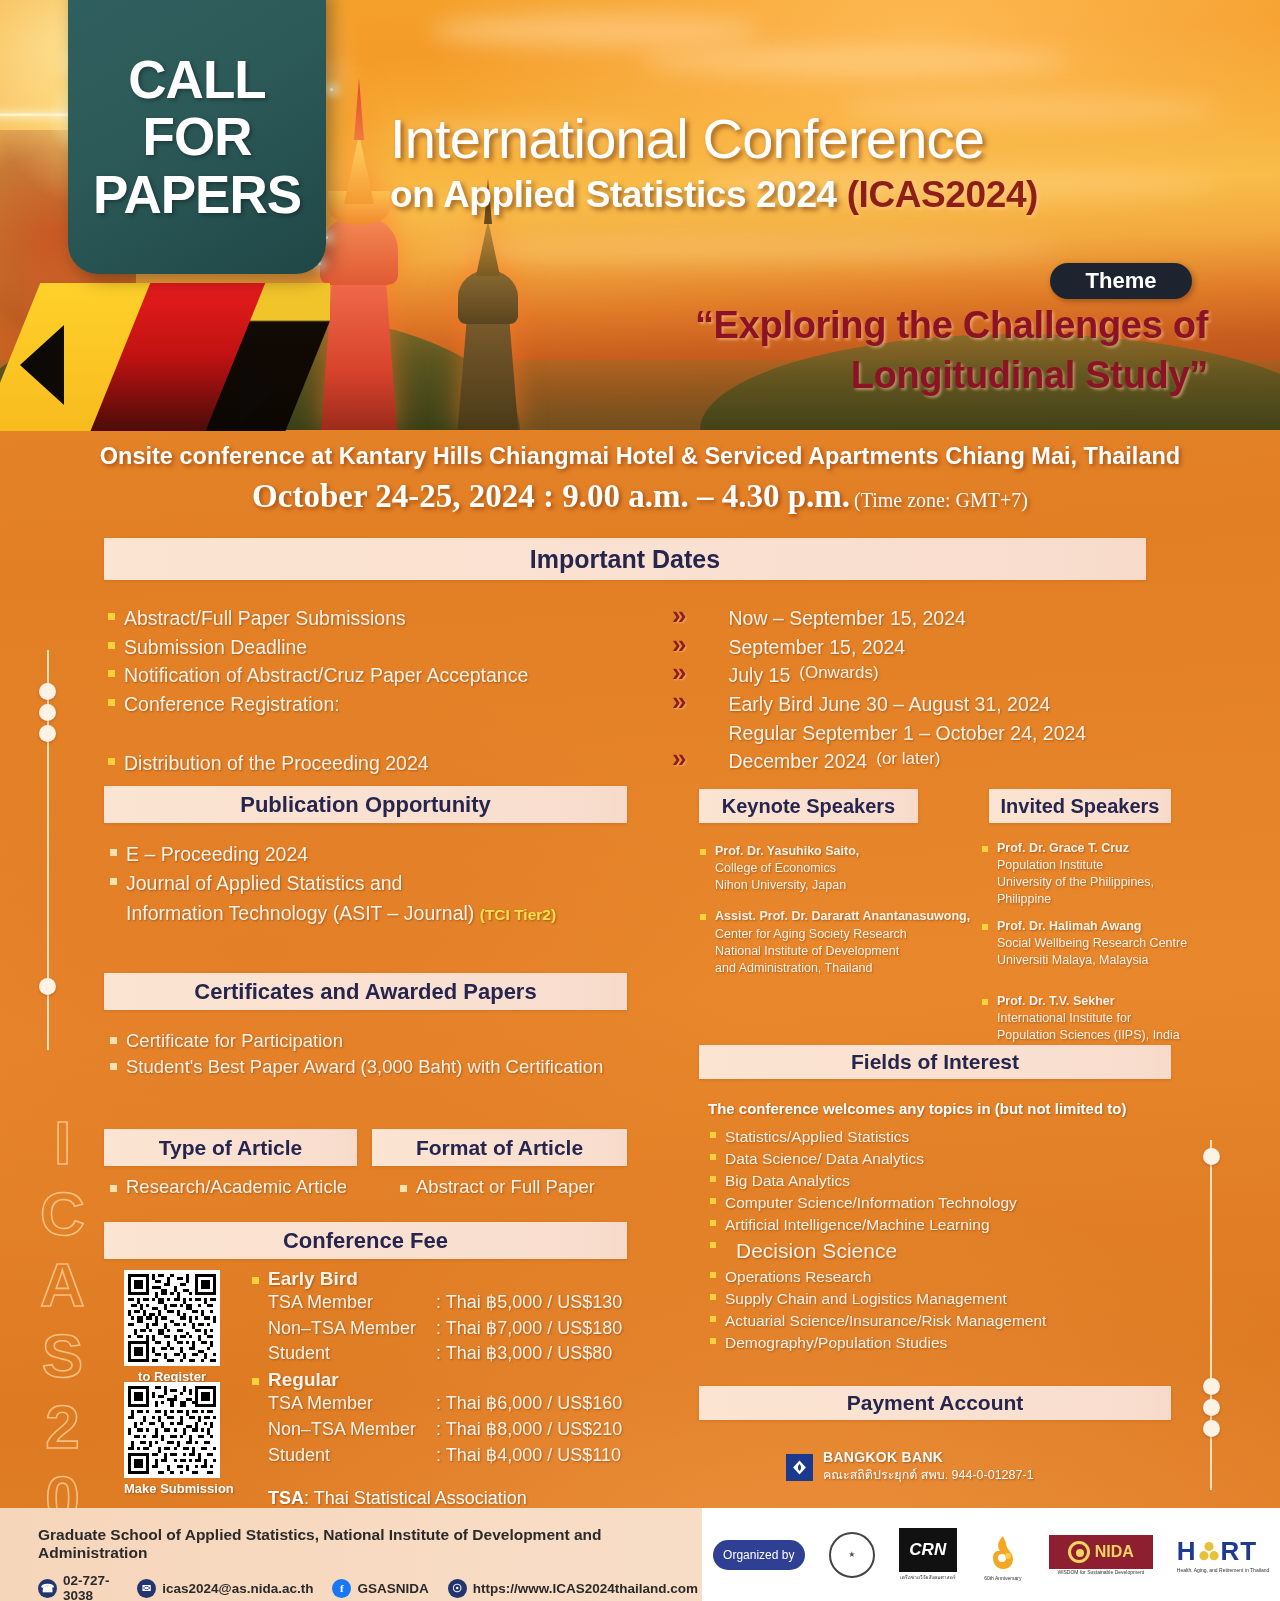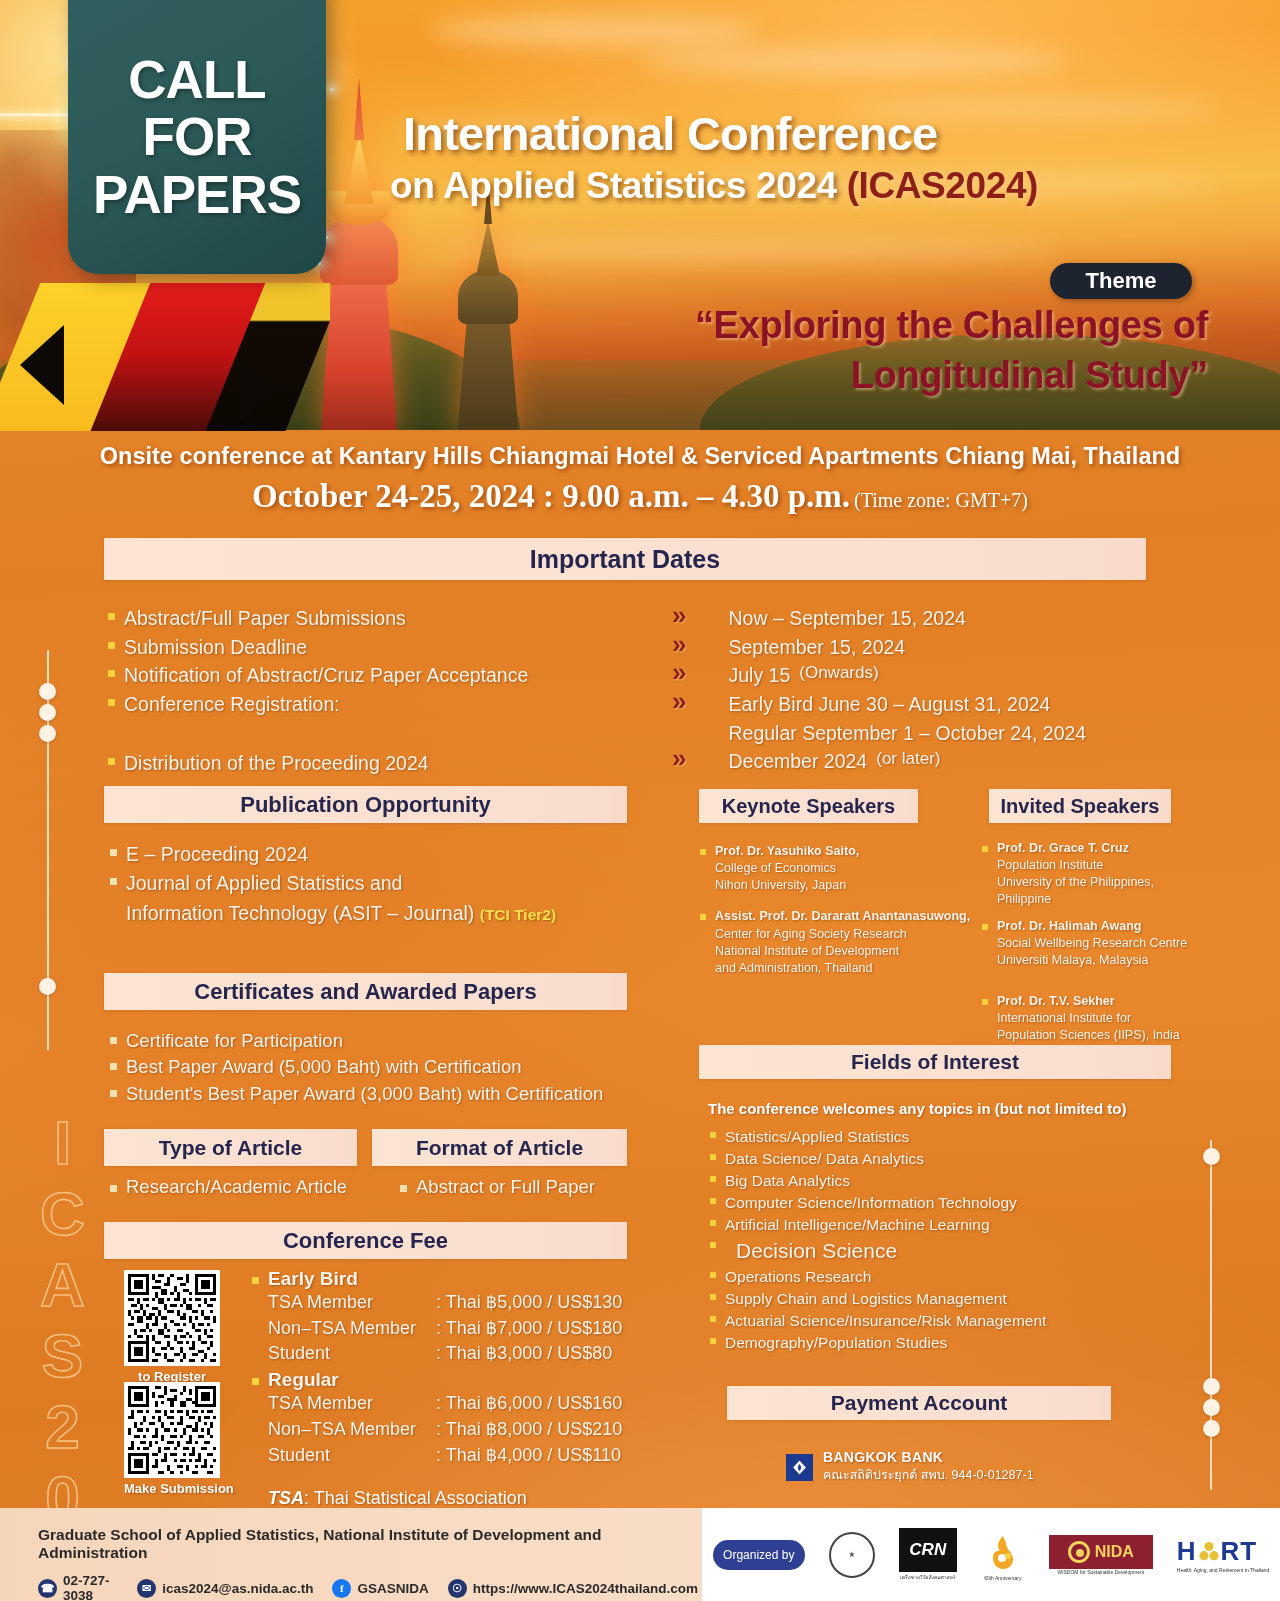--- a/index.html
+++ b/index.html
@@ -99,22 +99,22 @@
   
   .cfp{position:absolute;left:68px;top:-14px;width:258px;height:288px;border-radius:0 0 30px 30px;
     background:linear-gradient(150deg,#2f5f5e 0%,#2c5a59 45%,#1f4746 100%);
     box-shadow:6px 6px 18px rgba(0,0,0,.35);
     display:flex;flex-direction:column;align-items:center;justify-content:center;gap:2px;padding-top:14px;}
   .cfp span{color:#fff;font-weight:bold;font-size:53px;line-height:1.05;letter-spacing:-1px;
     text-shadow:2px 2px 4px rgba(0,0,0,.35);}
 
   
   .title-wrap{position:absolute;left:390px;top:110px;width:830px;}
-  .t1{font-size:47px;font-weight:bold;color:#fff;letter-spacing:-.8px;line-height:1.02;
-    text-shadow:3px 3px 5px rgba(90,30,0,.55);margin-left:13px;}
+  .t1{font-size:56px;font-weight:normal;color:#fff;letter-spacing:-.8px;line-height:1.02;
+    text-shadow:3px 3px 5px rgba(90,30,0,.55);}
   .t2{font-size:37px;font-weight:bold;color:#fff;letter-spacing:-.4px;margin-top:7px;
     text-shadow:3px 3px 5px rgba(90,30,0,.55);}
   .t2 .icas{color:#8e1f18;text-shadow:2px 2px 4px rgba(255,210,150,.55);}
 
   .theme-pill{position:absolute;left:1050px;top:263px;width:142px;height:36px;border-radius:18px;
     background:#1d2430;color:#fff;font-weight:bold;font-size:22px;
     display:flex;align-items:center;justify-content:center;box-shadow:2px 2px 6px rgba(0,0,0,.3);}
 
   .theme-text{position:absolute;right:72px;top:300px;width:780px;text-align:right;
     font-size:38px;font-weight:bold;line-height:1.32;color:#8c1226;
@@ -349,24 +349,20 @@
         <span class="sq pale"></span>
         <span><span style="display:block;">Journal of Applied Statistics and</span><span>Information Technology (ASIT – Journal) </span><span style="color:#ffe14d;font-weight:bold;font-size:15.5px;">(TCI Tier2)</span></span>
       </div>
   </div>
 
   <div class="sect" style="left:104px;top:973px;width:523px;height:37px;font-size:22px;">Certificates and Awarded Papers</div>
   <div class="lst" style="left:110px;top:1028px;width:570px;">
     <div class="li" style="font-size:18.5px;line-height:1.42;">
         <span class="sq pale"></span>
         <span>Certificate for Participation</span>
-      </div>
-    <div class="li" style="font-size:18.5px;line-height:1.42;">
-        <span class="sq pale"></span>
-        <span>Best Paper Award (5,000 Baht) with Certification</span>
       </div>
     <div class="li" style="font-size:18.5px;line-height:1.42;">
         <span class="sq pale"></span>
         <span>Student's Best Paper Award (3,000 Baht) with Certification</span>
       </div>
   </div>
 
   <div class="sect" style="left:104px;top:1129px;width:253px;height:37px;font-size:21px;">Type of Article</div>
   <div class="sect" style="left:372px;top:1129px;width:255px;height:37px;font-size:21px;">Format of Article</div>
   <div class="lst" style="left:110px;top:1176px;width:260px;">
@@ -694,21 +690,21 @@
     <div style="display:flex;margin-left:16px;font-size:18px;line-height:1.43;color:#fdf3e8;text-shadow:1px 1px 2px rgba(130,55,10,.55);">
       <div style="width:168px;">Non–TSA Member</div>
       <div>: Thai ฿8,000 / US$210</div>
     </div>
     <div style="display:flex;margin-left:16px;font-size:18px;line-height:1.43;color:#fdf3e8;text-shadow:1px 1px 2px rgba(130,55,10,.55);">
       <div style="width:168px;">Student</div>
       <div>: Thai ฿4,000 / US$110</div>
     </div>
 
     <div style="margin-left:16px;margin-top:20px;font-size:18px;color:#fff;text-shadow:1px 1px 2px rgba(130,55,10,.55);">
-      <span style="font-weight:bold;font-style:italic;">TSA</span><span>: Thai Statistical Association</span>
+      <span style="font-weight:bold;">TSA</span><span>: Thai Statistical Association</span>
     </div>
   </div>
 
   <div class="sect" style="left:699px;top:789px;width:219px;height:34px;font-size:20px;">Keynote Speakers</div>
   <div class="lst" style="left:700px;top:843px;width:290px;">
     <div class="li" style="font-size:12.5px;line-height:1.37;">
       <span class="sq" style="width:6px;height:6px;margin-top:6px;"></span>
       <span>
         <span style="display:block;font-weight:bold;">Prof. Dr. Yasuhiko Saito,</span>
         <span style="display:block;">College of Economics</span>
@@ -793,21 +789,21 @@
     <div class="li" style="font-size:15.5px;line-height:1.42;">
         <span class="sq" style="width:6px;height:6px;margin-top:6px;"></span>
         <span>Actuarial Science/Insurance/Risk Management</span>
       </div>
     <div class="li" style="font-size:15.5px;line-height:1.42;">
         <span class="sq" style="width:6px;height:6px;margin-top:6px;"></span>
         <span>Demography/Population Studies</span>
       </div>
   </div>
 
-  <div class="sect" style="left:727px;top:1386px;width:384px;height:34px;font-size:21px;">Payment Account</div>
+  <div class="sect" style="left:699px;top:1386px;width:472px;height:34px;font-size:21px;">Payment Account</div>
   <div class="bankrow">
     <div class="bank-logo">
       <svg width="17" height="17" viewBox="0 0 24 24">
           <path d="M12 2 L21 12 L12 22 L3 12 Z" fill="#fff"></path>
           <path d="M12 7 C9 10 9 14 12 17 C15 14 15 10 12 7 Z" fill="#1b3a8f"></path>
         </svg>
     </div>
     <div class="bank-txt">
       <div class="bn">BANGKOK BANK</div>
       <div class="ba">คณะสถิติประยุกต์ สพบ. 944-0-01287-1</div>

